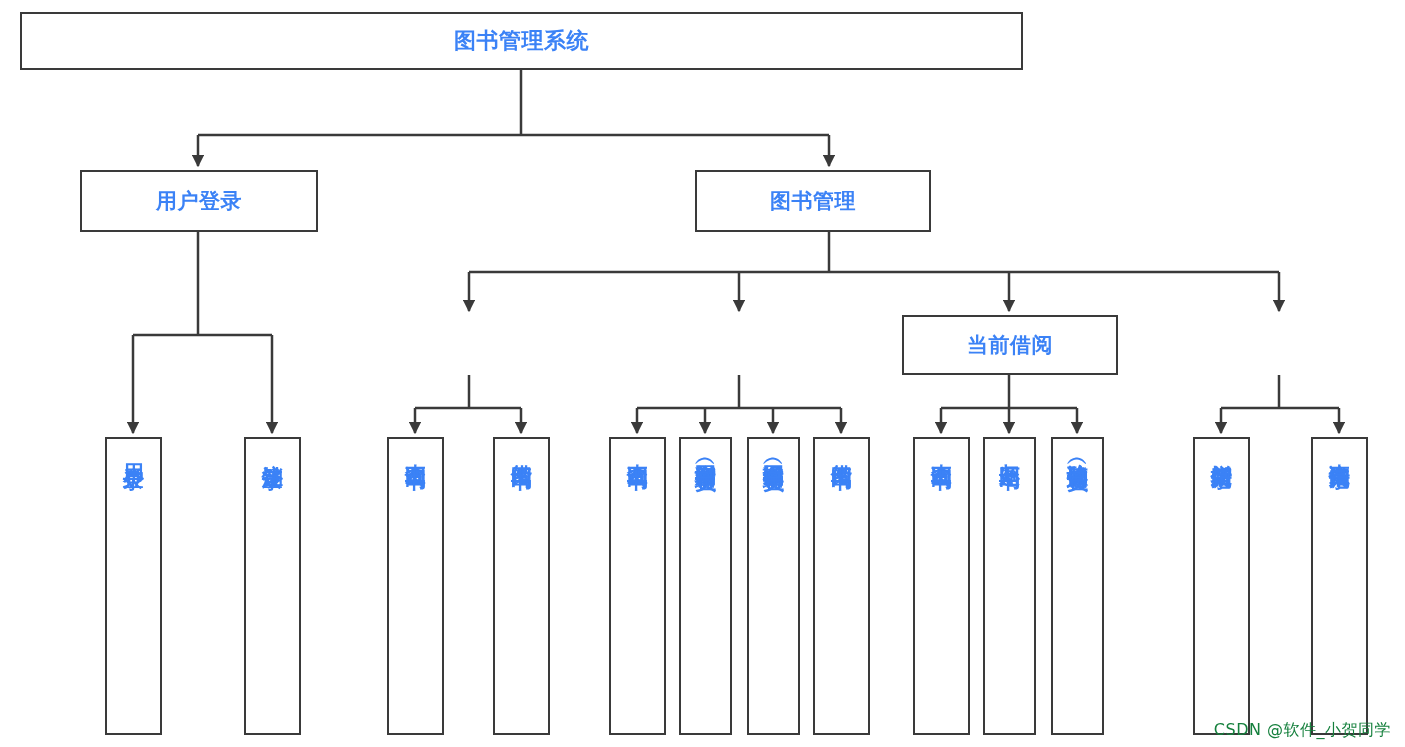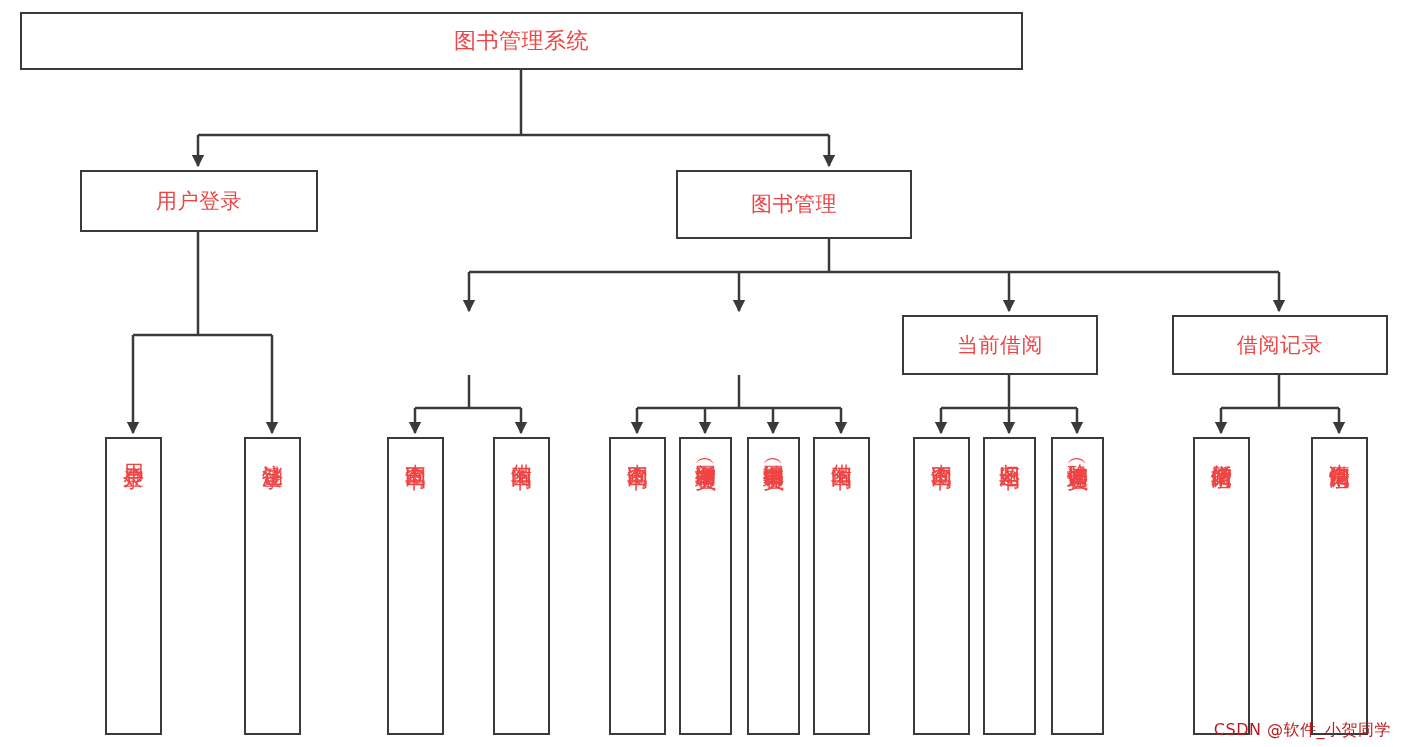--- a/index.html
+++ b/index.html
@@ -26,21 +26,22 @@
     pointer-events: none;
   }
   .node {
     position: absolute;
     box-sizing: border-box;
     border: 2.5px solid #3a3a3a;
     background: #ffffff;
     display: flex;
     align-items: center;
     justify-content: center;
-    color: #ef4444;
+    color: #3b82f6;
+    font-weight: bold;
   }
   .node .label {
     display: block;
     text-align: center;
     line-height: 1.15;
   }
   .node.horiz .label {
     writing-mode: horizontal-tb;
     font-size: 21px;
     letter-spacing: 0.5px;
@@ -61,21 +62,21 @@
     letter-spacing: 1px;
   }
   #root-node .label {
     font-size: 22px;
   }
   #watermark {
     position: absolute;
     right: 14px;
     bottom: 6px;
     font-size: 16px;
-    color: #b91c1c;
+    color: #15803d;
     letter-spacing: 0.5px;
     white-space: nowrap;
   }
 </style>
 </head>
 <body>
 
 <div id="canvas">
 
   <svg id="edges" viewBox="0 0 1405 747" xmlns="http://www.w3.org/2000/svg">
@@ -128,29 +129,26 @@
     </g>
   </svg>
 
   <div class="node horiz" id="root-node" style="left:20px; top:12px; width:1003px; height:58px;">
     <span class="label">图书管理系统</span>
   </div>
 
   <div class="node horiz" style="left:80px; top:170px; width:238px; height:62px;">
     <span class="label">用户登录</span>
   </div>
-  <div class="node horiz" style="left:676px; top:170px; width:236px; height:69px;">
+  <div class="node horiz" style="left:695px; top:170px; width:236px; height:62px;">
     <span class="label">图书管理</span>
   </div>
 
-  <div class="node horiz" style="left:902px; top:315px; width:196px; height:60px;">
+  <div class="node horiz" style="left:902px; top:315px; width:216px; height:60px;">
     <span class="label">当前借阅</span>
-  </div>
-  <div class="node horiz" style="left:1172px; top:315px; width:216px; height:60px;">
-    <span class="label">借阅记录</span>
   </div>
 
   <div class="node vert" style="left:105px; top:437px; width:57px; height:298px;">
     <span class="label">用户登录</span>
   </div>
   <div class="node vert" style="left:244px; top:437px; width:57px; height:298px;">
     <span class="label">注销登录</span>
   </div>
 
   <div class="node vert" style="left:387px; top:437px; width:57px; height:298px;">

